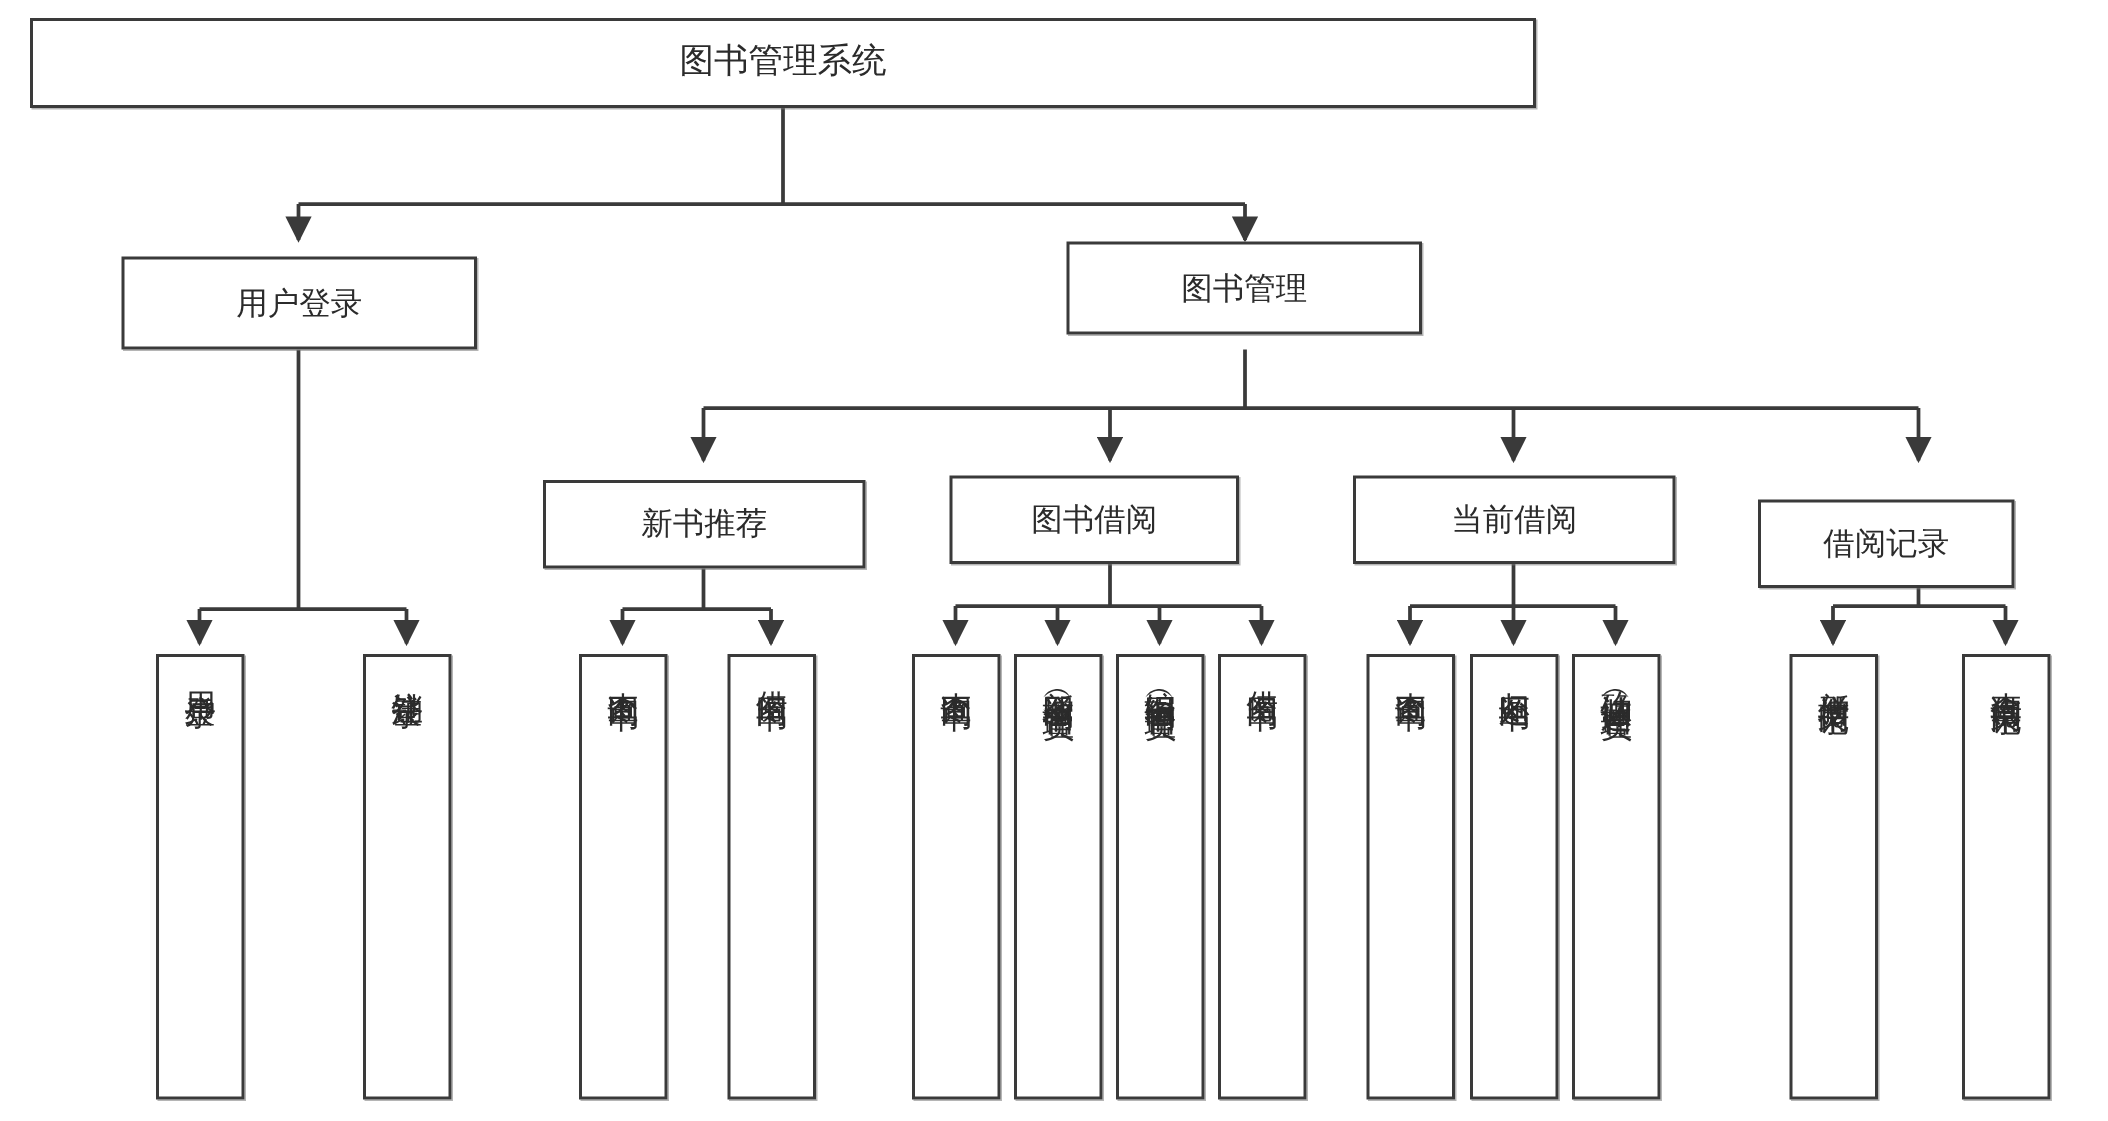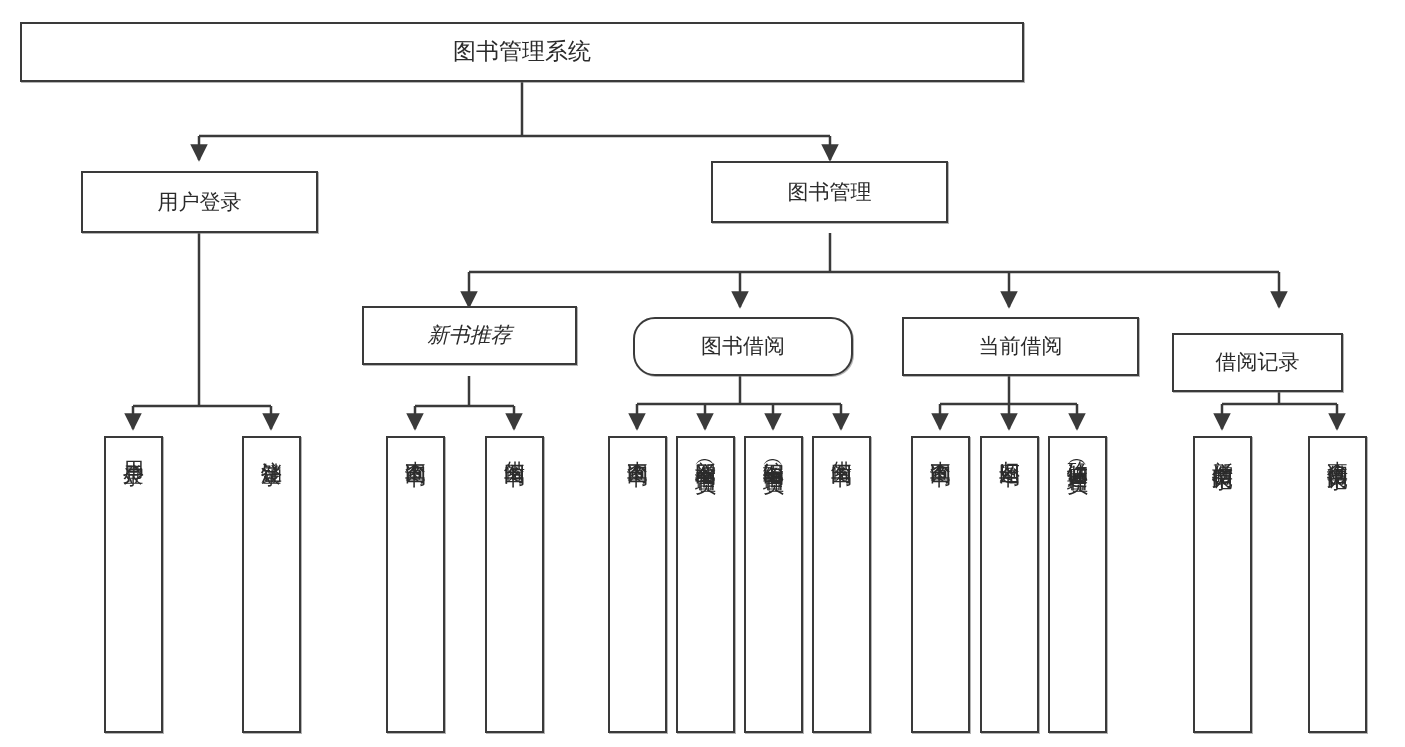--- a/index.html
+++ b/index.html
@@ -142,41 +142,41 @@
       <path d="M 1009 404 L 1009 429" marker-end="url(#arrow)"></path>
       <path d="M 1077 404 L 1077 429" marker-end="url(#arrow)"></path>
 
       <path d="M 1279 376 L 1279 404"></path>
       <path d="M 1222 404 L 1337 404"></path>
       <path d="M 1222 404 L 1222 429" marker-end="url(#arrow)"></path>
       <path d="M 1337 404 L 1337 429" marker-end="url(#arrow)"></path>
     </g>
   </svg>
 
-  <div class="node level-root" style="left:20px; top:22px; width:1004px; height:60px;">
+  <div class="node level-root" style="left:20px; top:12px; width:1004px; height:60px;">
     <span class="node-label">图书管理系统</span>
   </div>
 
   <div class="node level-2" style="left:81px; top:171px; width:237px; height:62px;">
     <span class="node-label">用户登录</span>
   </div>
 
   <div class="node level-2" style="left:711px; top:161px; width:237px; height:62px;">
     <span class="node-label">图书管理</span>
   </div>
 
-  <div class="node level-3" style="left:362px; top:306px; width:215px; height:59px;font-style:italic;">
+  <div class="node level-3" style="left:362px; top:320px; width:215px; height:59px;">
     <span class="node-label">新书推荐</span>
   </div>
 
-  <div class="node level-3" style="left:633px; top:317px; width:220px; height:59px;border-radius:22px;">
+  <div class="node level-3" style="left:633px; top:317px; width:193px; height:59px;">
     <span class="node-label">图书借阅</span>
   </div>
 
-  <div class="node level-3" style="left:902px; top:317px; width:237px; height:59px;">
+  <div class="node level-3" style="left:902px; top:317px; width:215px; height:59px;">
     <span class="node-label">当前借阅</span>
   </div>
 
   <div class="node level-3" style="left:1172px; top:333px; width:171px; height:59px;">
     <span class="node-label">借阅记录</span>
   </div>
 
   <div class="node leaf" style="left:104px; top:436px; width:59px; height:297px;">
     <span class="node-label">用户登录</span>
   </div>

